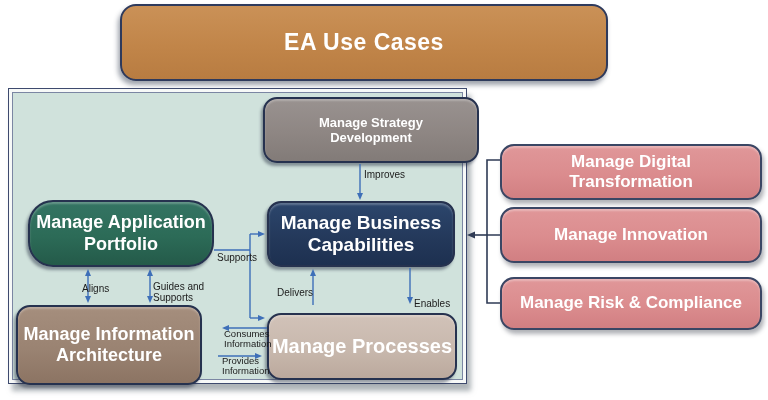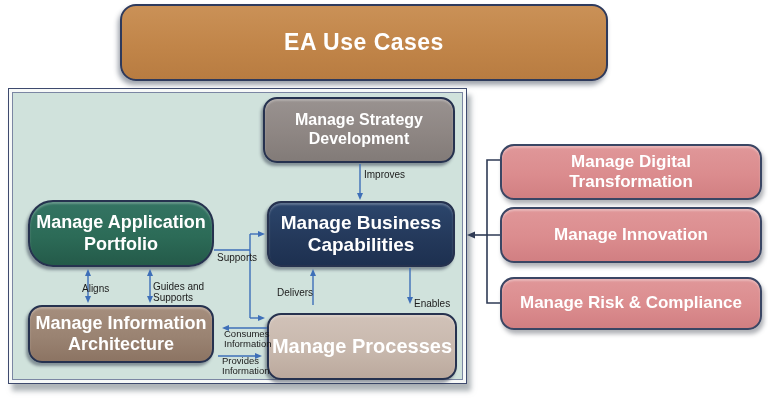--- a/index.html
+++ b/index.html
@@ -25,27 +25,27 @@
                4px 7px 5px rgba(110,120,128,0.55);
   }
   
   .node{
     position:absolute;border:2px solid #26324F;border-radius:14px;
     display:flex;align-items:center;justify-content:center;text-align:center;
     color:#ffffff;font-weight:bold;box-sizing:border-box;
     white-space:pre-line;line-height:1.18;
     box-shadow:-2px 3px 3px rgba(35,45,65,0.45), inset 0 2px 2px rgba(255,255,255,0.25);
   }
-  .node-strategy   {left:263px;top:97px;width:192px;height:66px;font-size:16px;
+  .node-strategy   {left:263px;top:97px;width:216px;height:66px;font-size:13px;
                     background:linear-gradient(180deg,#999290 0%,#8E8683 55%,#827B78 100%);}
   .node-application{left:28px;top:200px;width:186px;height:67px;font-size:18px;
                     background:linear-gradient(180deg,#347463 0%,#2C6B57 55%,#245A49 100%);border-radius:25px;}
   .node-business   {left:267px;top:201px;width:188px;height:66px;font-size:19px;
                     background:linear-gradient(180deg,#2C466C 0%,#24395B 55%,#1D3050 100%);}
-  .node-information{left:28px;top:305px;width:186px;height:58px;font-size:18px;
+  .node-information{left:16px;top:305px;width:186px;height:80px;font-size:18px;
                     background:linear-gradient(180deg,#A58E7D 0%,#9A8372 55%,#8C7463 100%);}
   .node-processes  {left:267px;top:305px;width:190px;height:67px;font-size:20px;
                     background:linear-gradient(180deg,#D1C2B8 0%,#C8B8AD 55%,#BBA99D 100%);margin-top:8px;}
   
   .node-external{
     position:absolute;left:500px;width:262px;border:2px solid #3A4664;border-radius:14px;
     display:flex;align-items:center;justify-content:center;text-align:center;
     color:#ffffff;font-weight:bold;font-size:17px;box-sizing:border-box;
     white-space:pre-line;line-height:1.2;
     background:linear-gradient(180deg,#E09799 0%,#DB8C8E 55%,#D17F82 100%);

